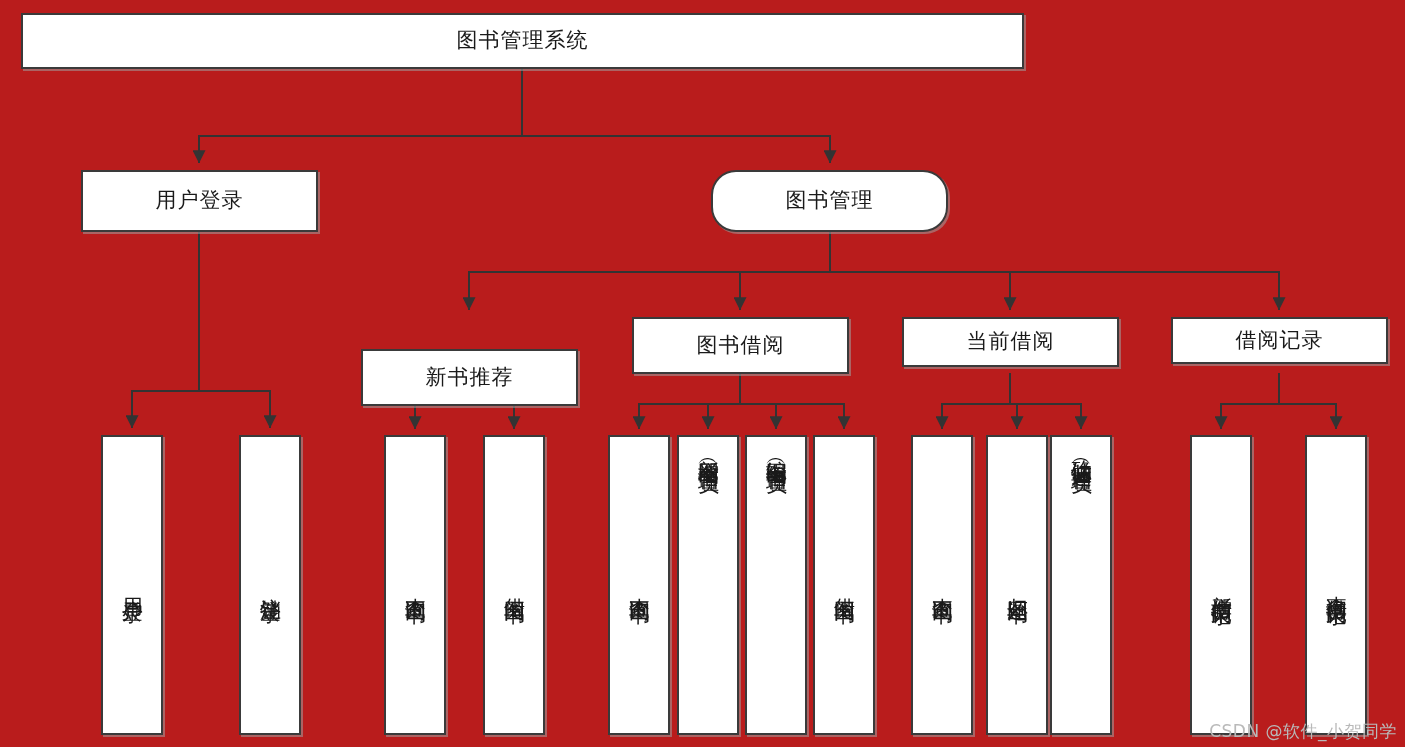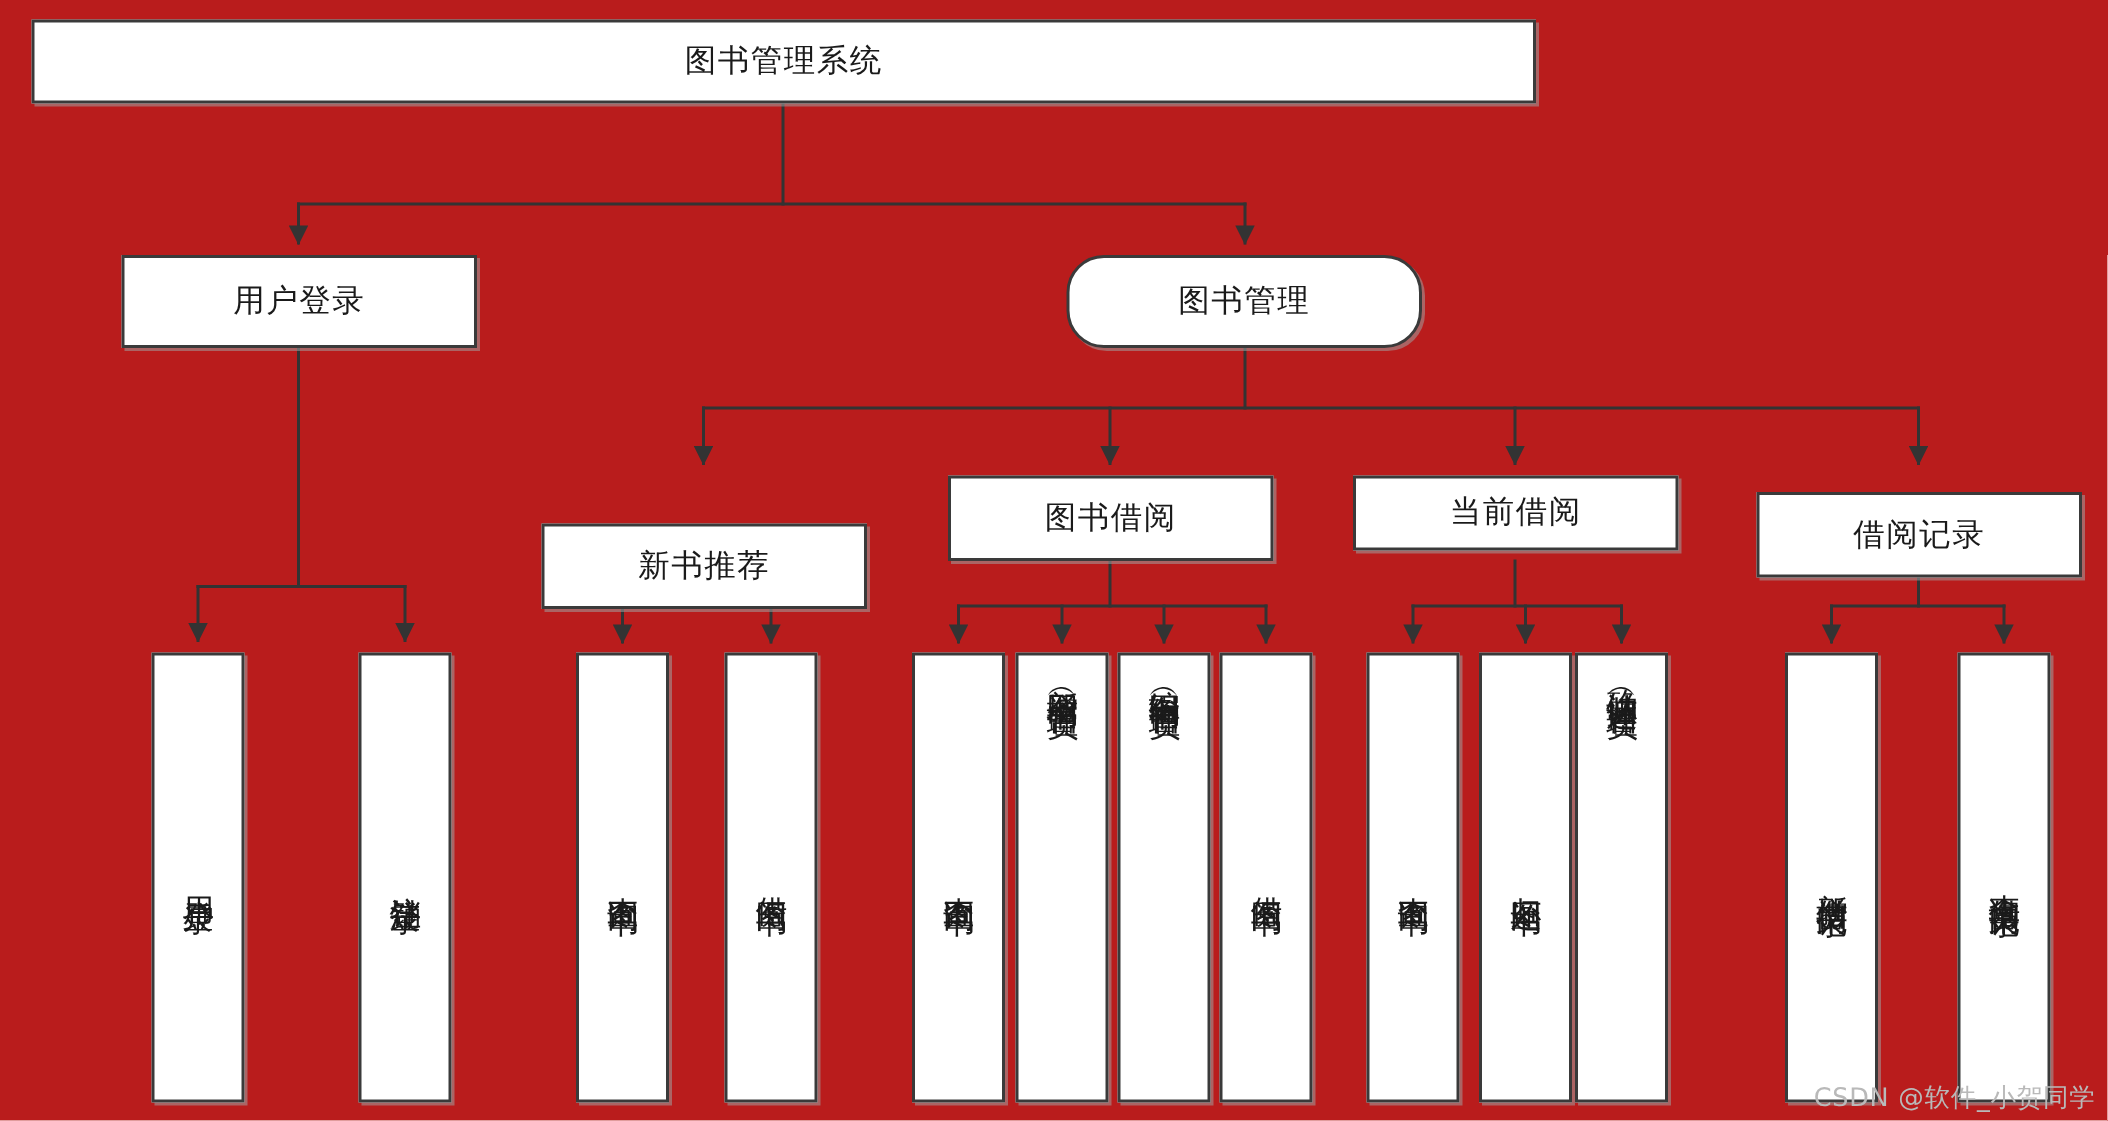--- a/index.html
+++ b/index.html
@@ -141,21 +141,21 @@
 
   <div class="node horiz" style="left:361px; top:317px; width:217px; height:57px;margin-top:32px;">
     <span>新书推荐</span>
   </div>
   <div class="node horiz" style="left:632px; top:317px; width:217px; height:57px;">
     <span>图书借阅</span>
   </div>
   <div class="node horiz" style="left:902px; top:317px; width:217px; height:50px;">
     <span>当前借阅</span>
   </div>
-  <div class="node horiz" style="left:1171px; top:328px; width:217px; height:57px;">
+  <div class="node horiz" style="left:1171px; top:317px; width:217px; height:47px;">
     <span>借阅记录</span>
   </div>
 
   <div class="node vert mid" style="left:101px; top:435px; width:62px; height:300px;">
     <span class="vlabel">用户登录</span>
   </div>
   <div class="node vert mid" style="left:239px; top:435px; width:62px; height:300px;">
     <span class="vlabel">注销登录</span>
   </div>
 

